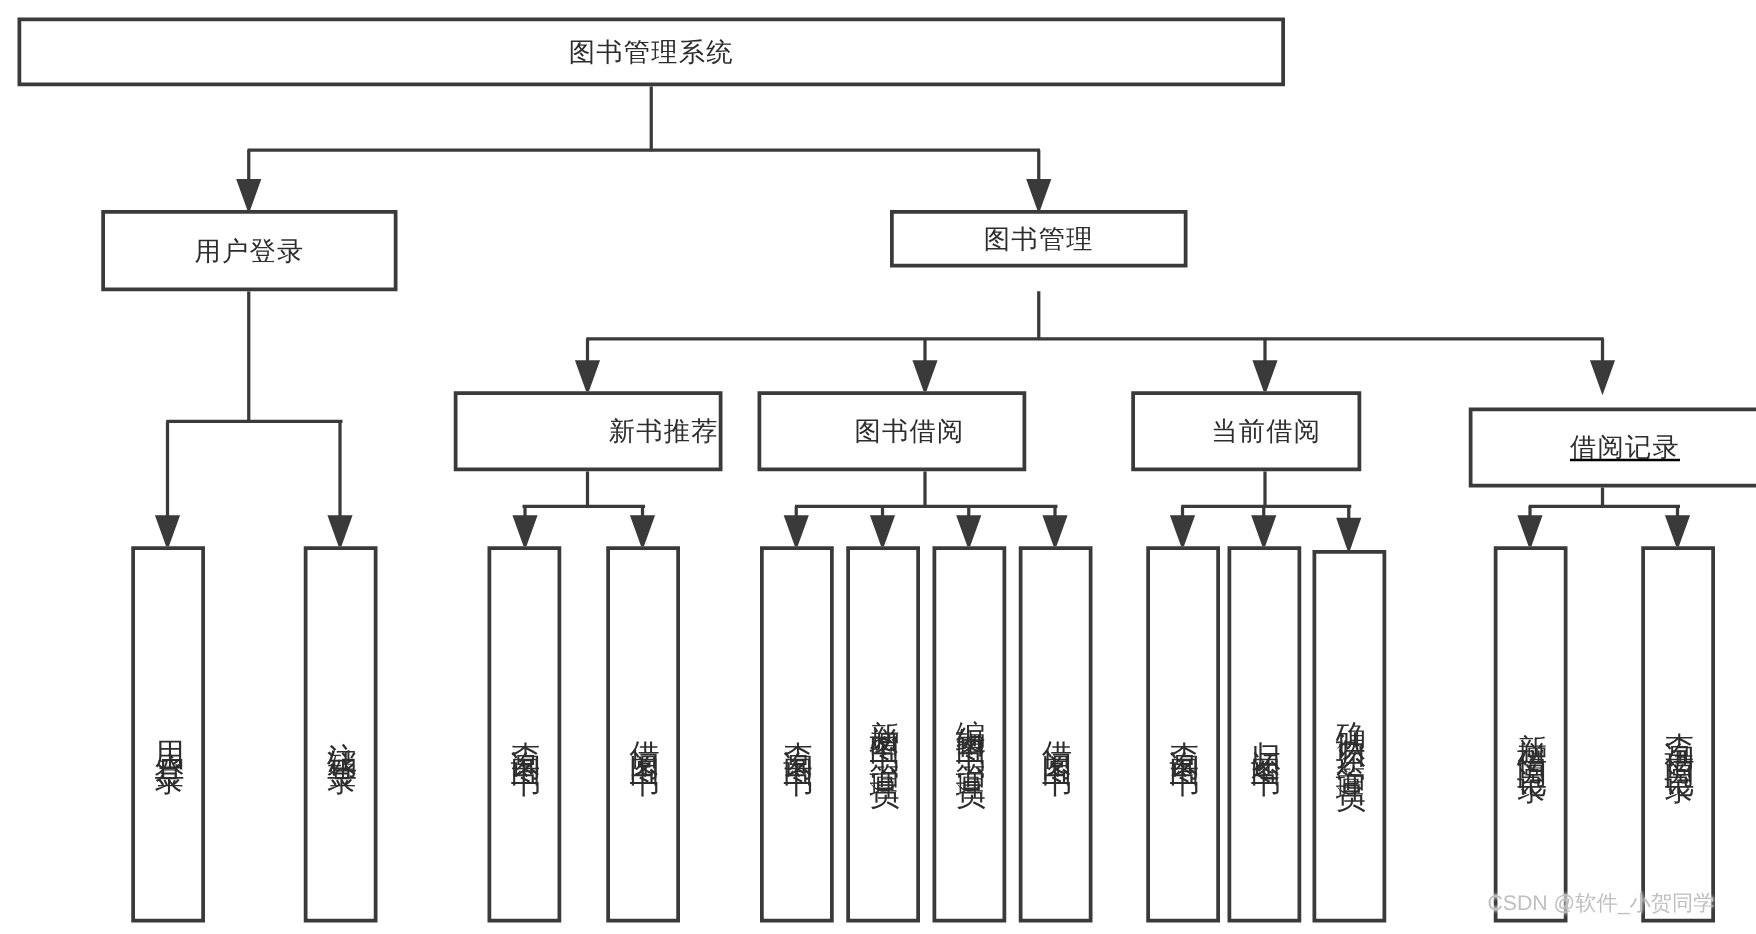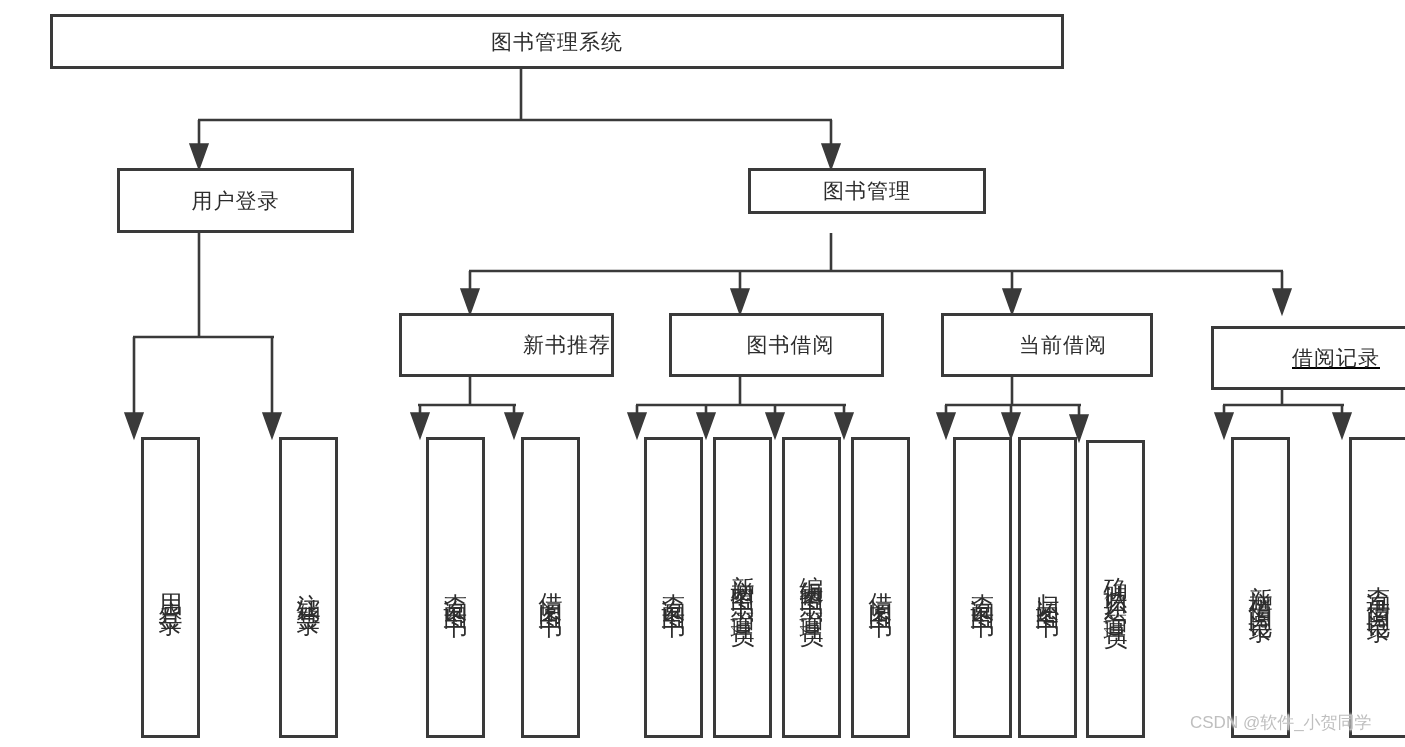--- a/index.html
+++ b/index.html
@@ -19,21 +19,20 @@
     .connectors{position:absolute;left:0;top:0;z-index:1;}
     .connectors line{stroke:var(--line);stroke-width:2.6;}
     .connectors polygon{fill:var(--line);stroke:var(--line);stroke-width:1.5;}
     .box{
       position:absolute;
       box-sizing:border-box;
       background:#fff;
       border:3px solid var(--line);
       display:flex;align-items:center;justify-content:center;
       z-index:2;
-      margin-left:36px;
     }
     .hlabel{
       font-size:21px;color:var(--text);letter-spacing:1px;white-space:nowrap;
     }
     .vlabel{
       writing-mode:vertical-lr;
       text-orientation:mixed;
       font-size:24px;
       letter-spacing:7px;
       line-height:1;
@@ -138,24 +137,24 @@
   <div class="box" style="left:81px;top:168px;width:237px;height:65px;">
     <span class="hlabel">用户登录</span>
   </div>
   <div class="box" style="left:712px;top:168px;width:238px;height:46px;">
     <span class="hlabel">图书管理</span>
   </div>
 
   <div class="box" style="left:363px;top:313px;width:215px;height:64px;justify-content:flex-end;">
     <span class="hlabel">新书推荐</span>
   </div>
-  <div class="box" style="left:633px;top:313px;width:215px;height:64px;padding-left:28px;">
+  <div class="box" style="left:606px;top:313px;width:215px;height:64px;padding-left:28px;">
     <span class="hlabel">图书借阅</span>
   </div>
-  <div class="box" style="left:905px;top:313px;width:212px;height:64px;padding-left:32px;">
+  <div class="box" style="left:905px;top:313px;width:184px;height:64px;padding-left:32px;">
     <span class="hlabel">当前借阅</span>
   </div>
   <div class="box" style="left:1175px;top:326px;width:250px;height:64px;text-decoration:underline;">
     <span class="hlabel">借阅记录</span>
   </div>
 
   <div class="box" style="left:105px;top:437px;width:59px;height:301px;">
     <span class="vlabel">用户登录</span>
   </div>
   <div class="box" style="left:243px;top:437px;width:59px;height:301px;">

